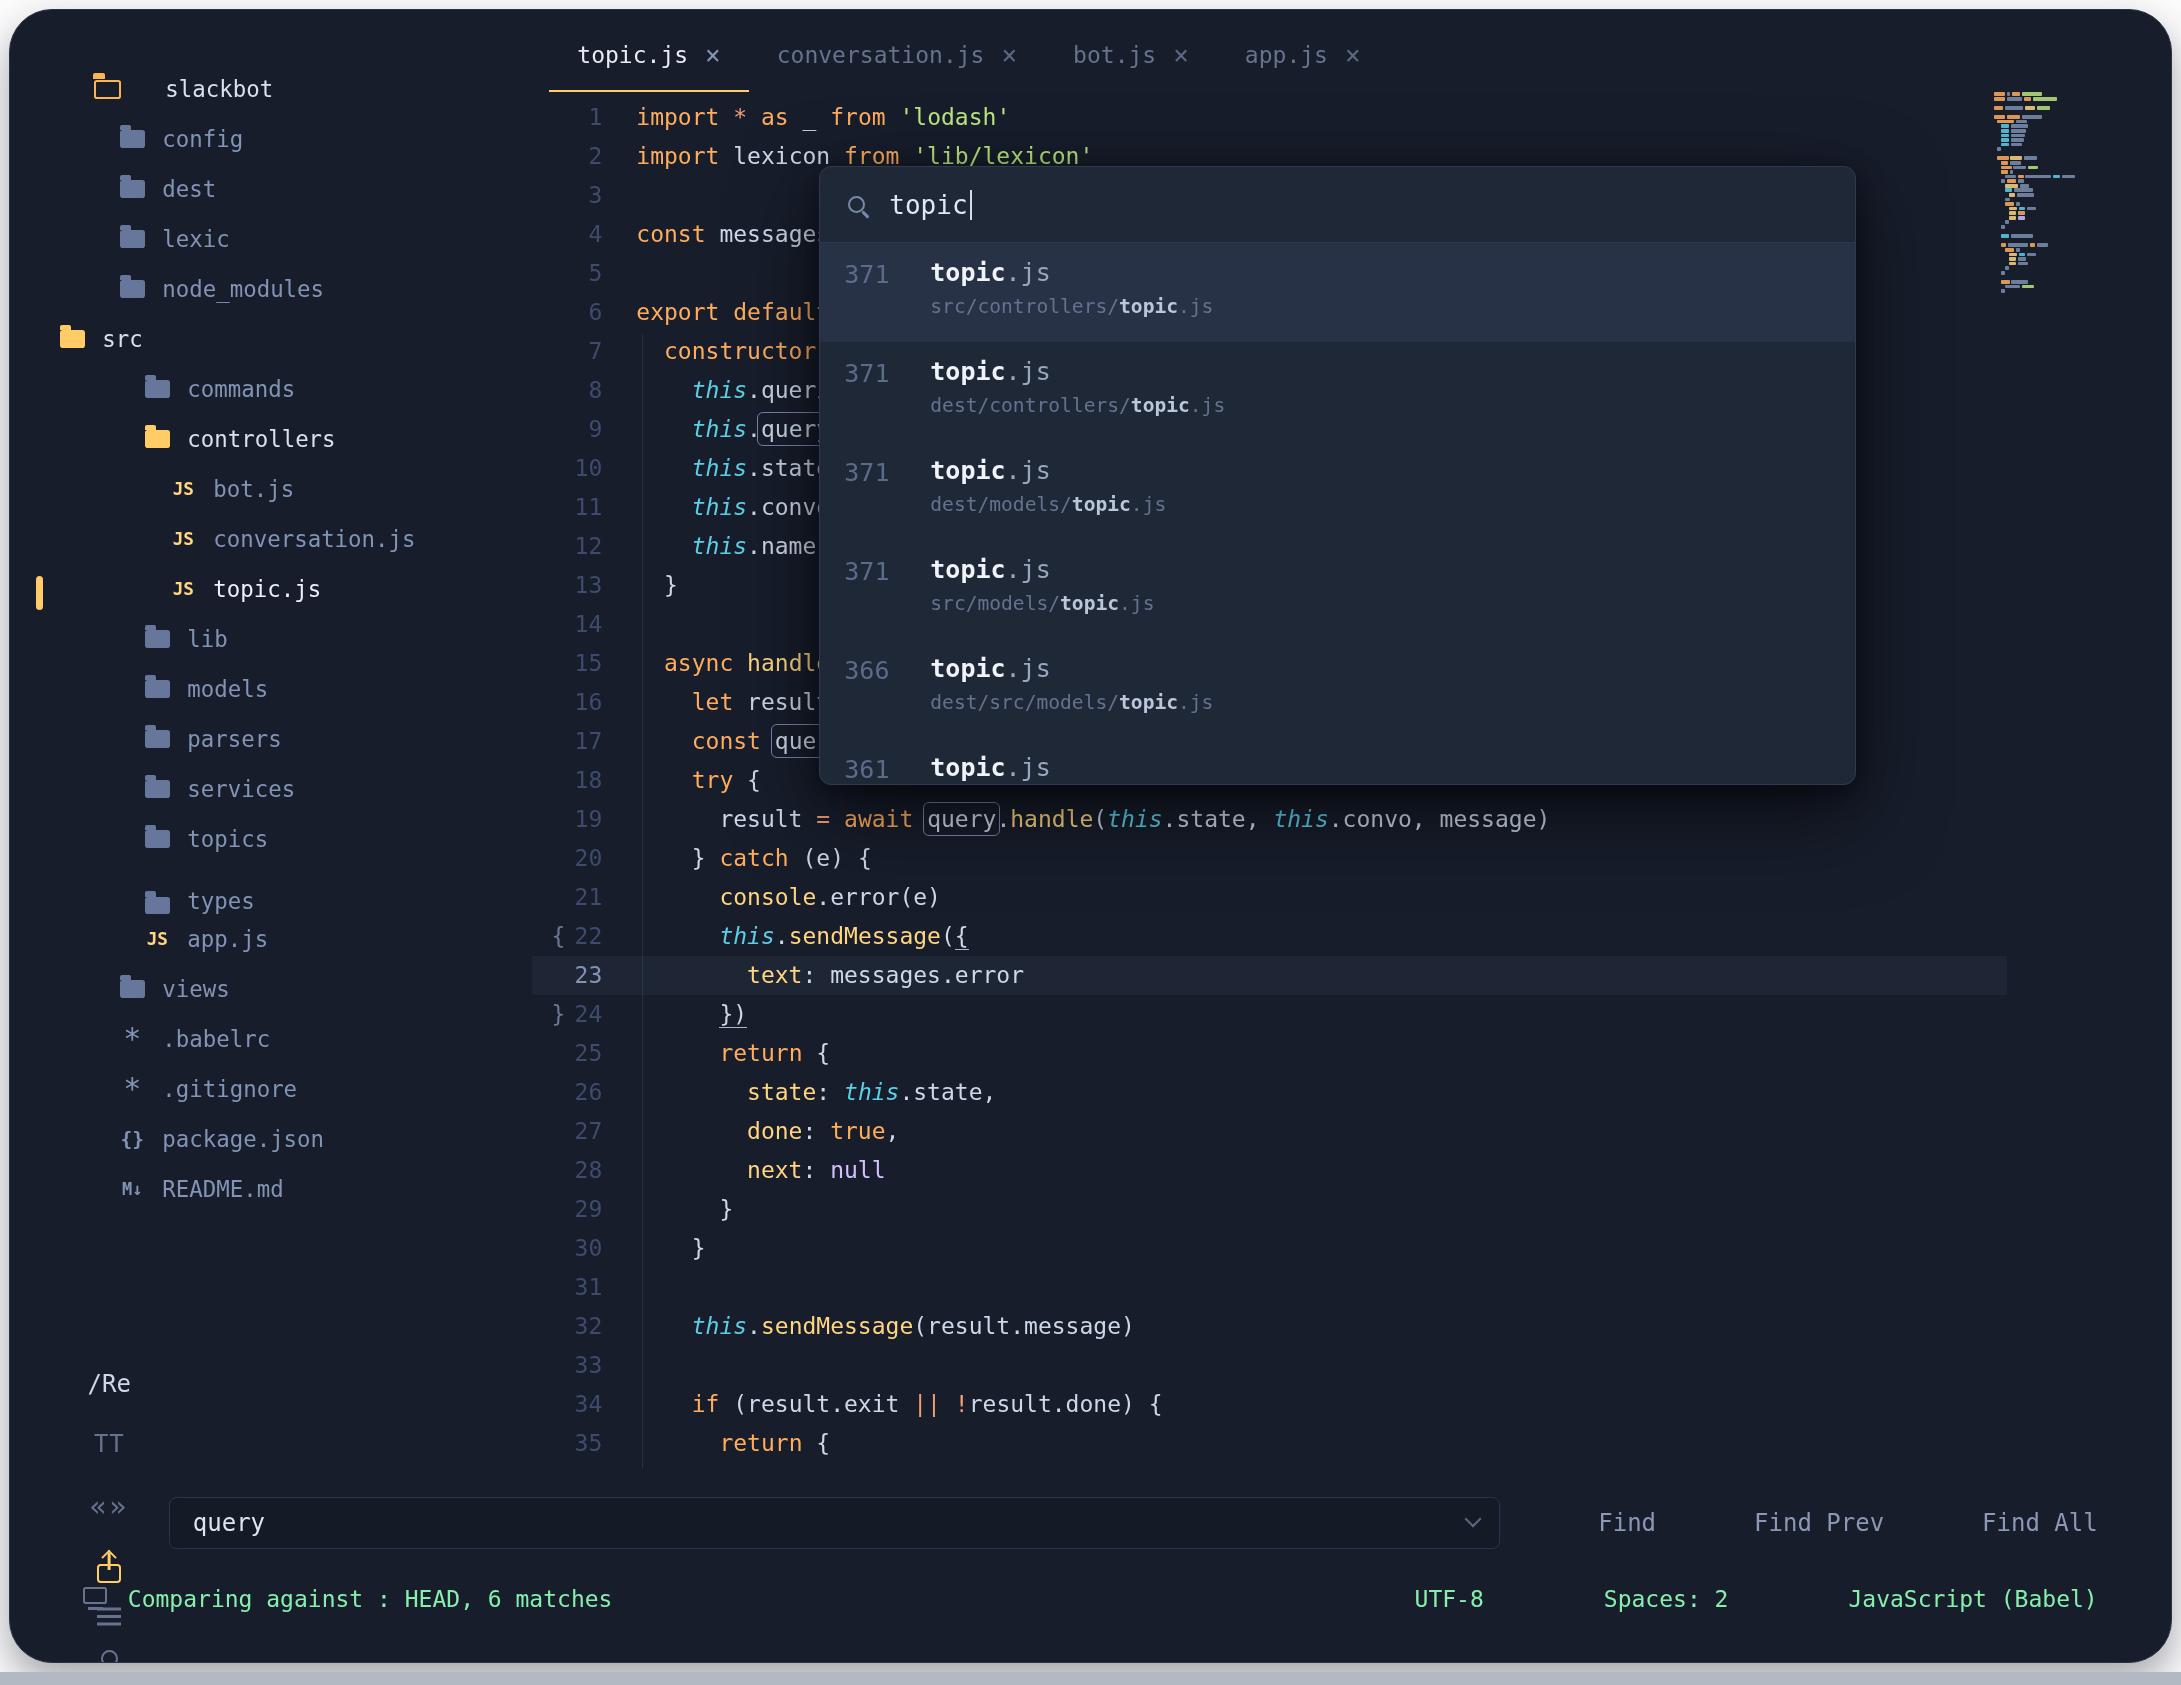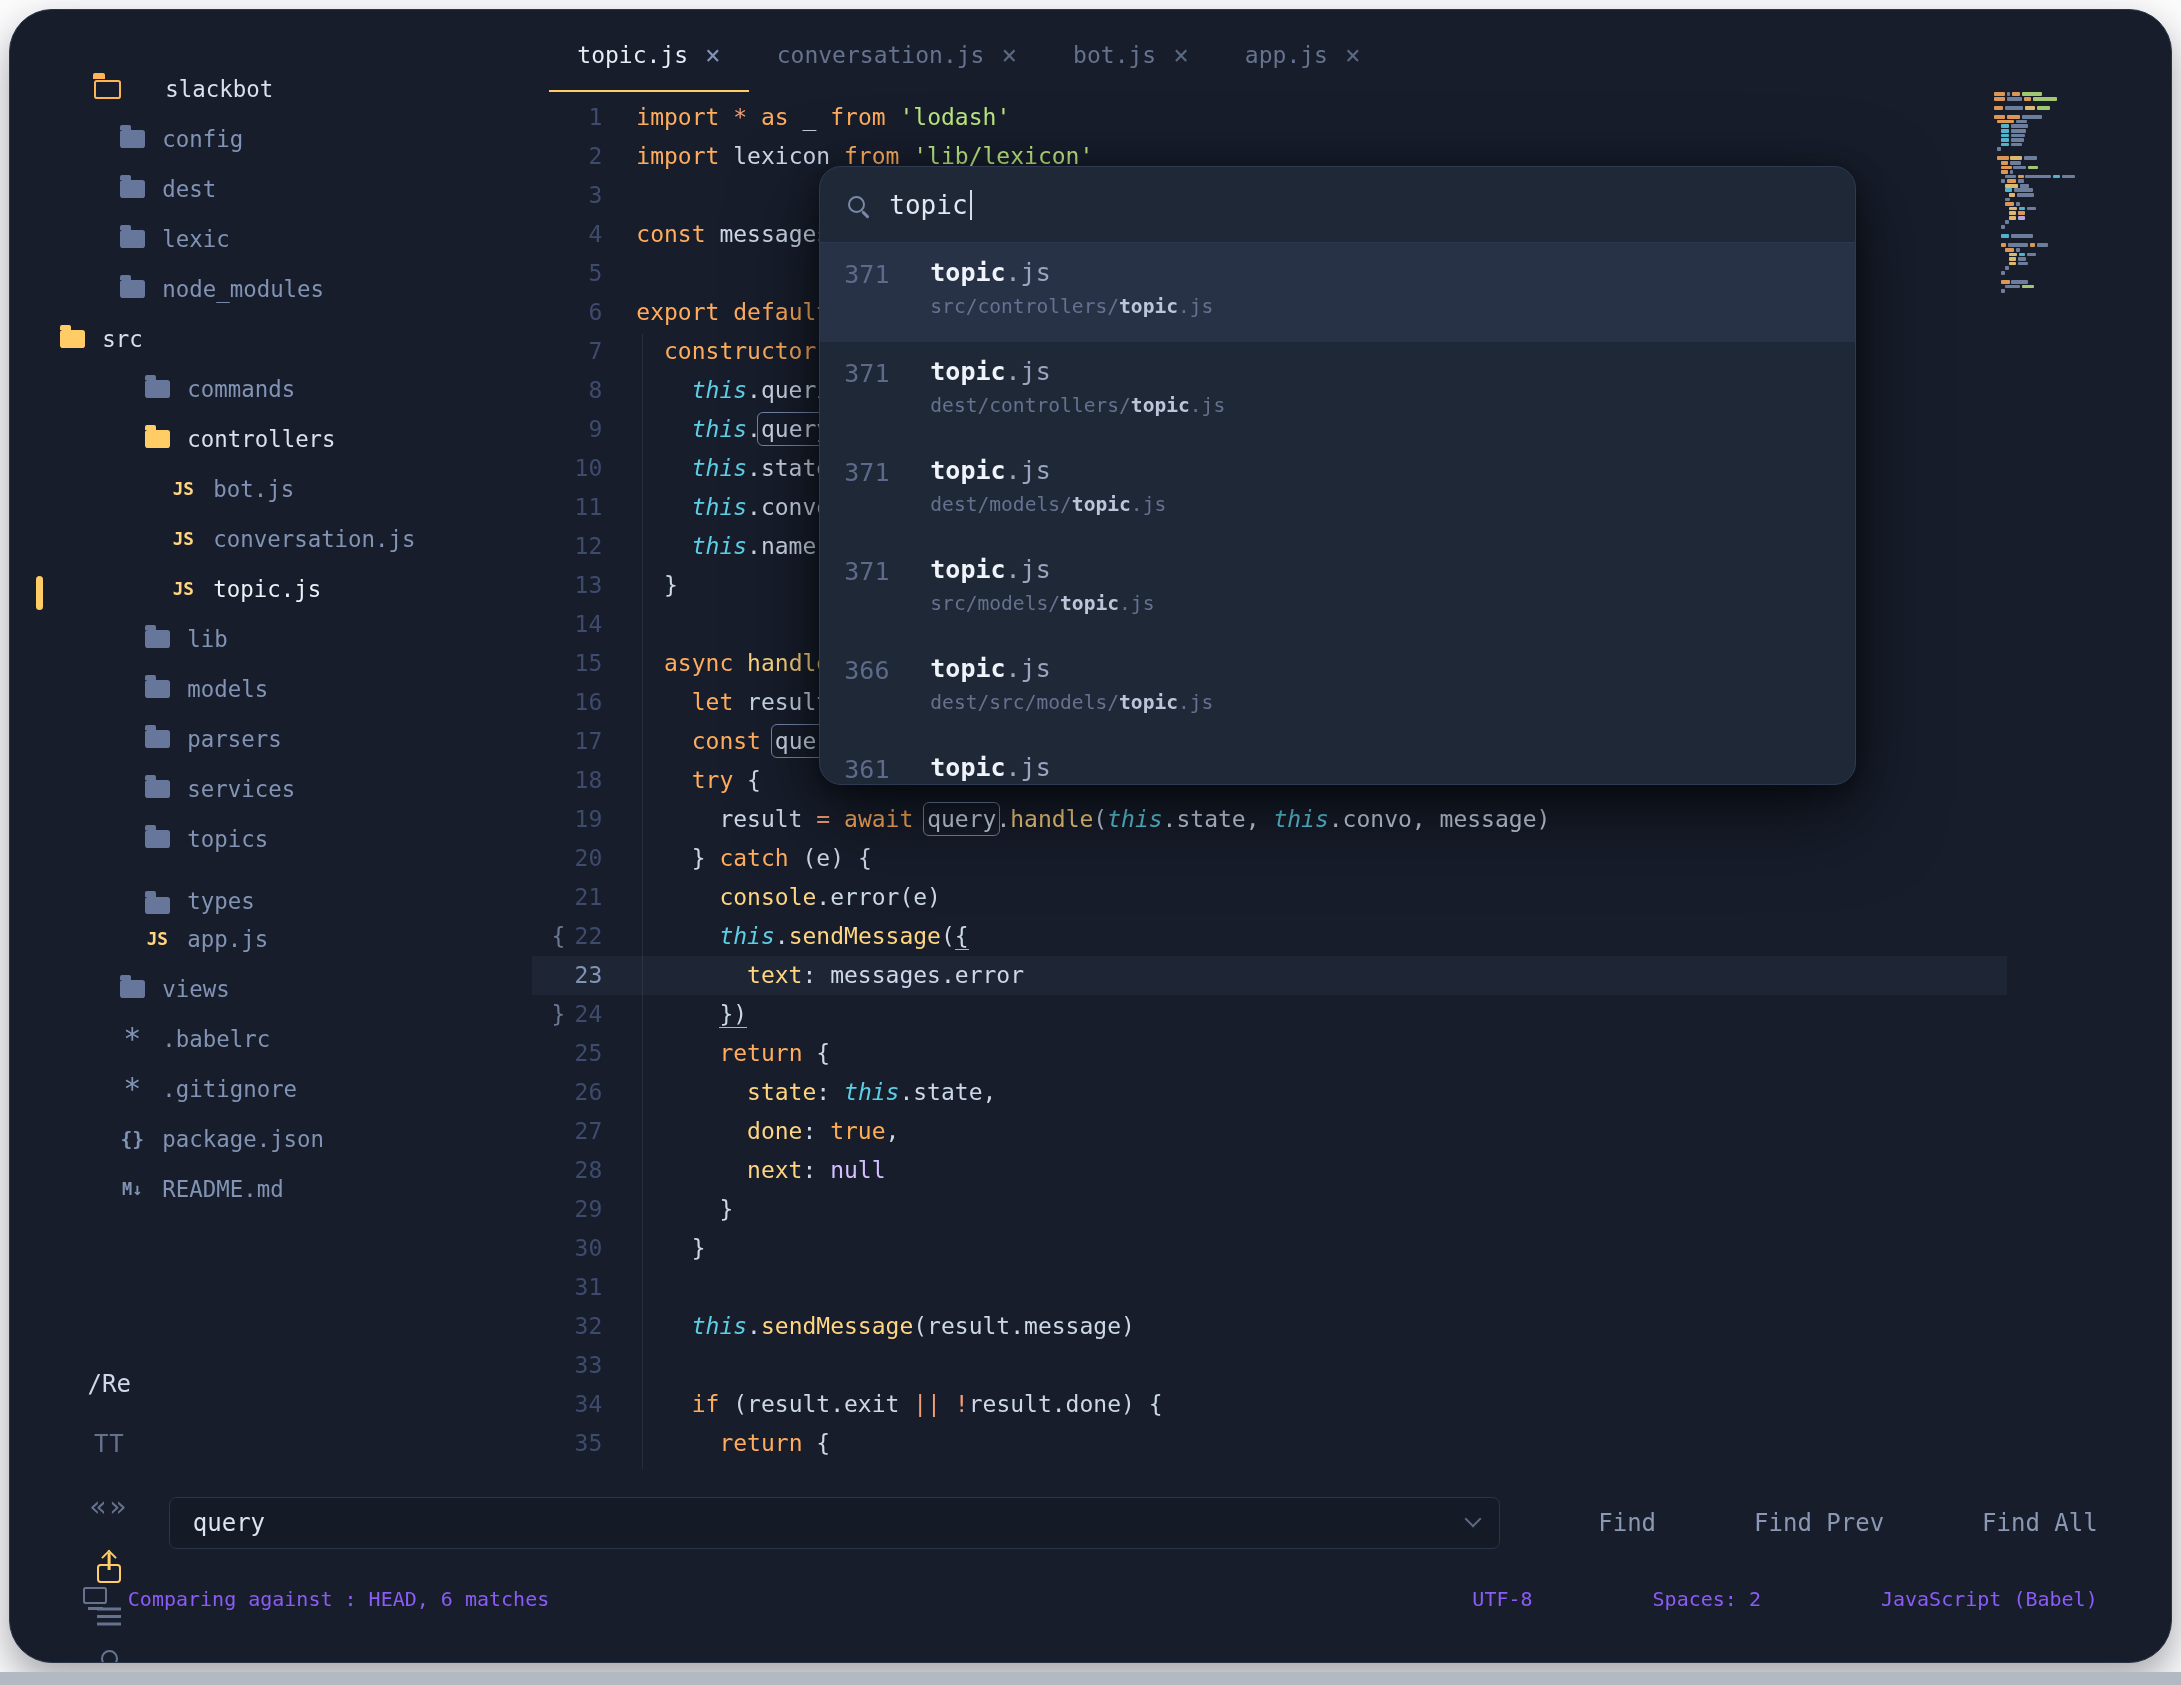--- a/index.html
+++ b/index.html
@@ -65,21 +65,21 @@
   .sg-bm { color:#ccd7e8; border-bottom:1.9px solid #a9b5cd; }
   .guide { position:absolute; left:110px; top:242px; height:1135px; width:0.9px; background:rgba(130,148,181,.14); }
 
   
   .minimap { position:absolute; top:0; right:65px; width:112px; }
   .mm-line { display:flex; gap:1.9px; height:3.7px; margin-bottom:0.9px; }
   .mm-seg { height:3.7px; border-radius:0.9px; opacity:.85; display:block; }
 
   
   .quick-open { position:absolute; left:809px; top:156px; width:1037px; height:619px;
-    background:#1f2837; border:0.9px solid #2f3a52; border-radius:22px; overflow:hidden; z-index:20;
+    background:#1f2837; border:0.9px solid #2f3a52; border-radius:12px; overflow:hidden; z-index:20;
     box-shadow:0 28px 84px rgba(0,0,0,.55), 0 7.5px 28px rgba(0,0,0,.45); }
   .qo-search { height:76px; display:flex; align-items:center; padding:0 28px; border-bottom:0.9px solid #2c3750; }
   .ic-search { width:17px; height:17px; border:2.8px solid #7a88a8; border-radius:50%; position:relative; flex:none; }
   .ic-search::after { content:""; position:absolute; width:2.8px; height:9.3px; background:#7a88a8; left:14px; top:12px; transform:rotate(-45deg); border-radius:1.9px; }
   .qo-query { margin-left:24px; font-size:26px; color:#e2e8f3; }
   .qo-cursor { display:inline-block; width:1.9px; height:30px; background:#d3dcec; margin-left:2.8px; vertical-align:-5.6px; }
   .qo-item { height:99px; display:flex; padding:11.2px 22.4px 0 24px; }
   .qo-item.selected { background:#273247; }
   .qo-score { width:73px; font-size:25px; color:#5d6a8a; padding-top:5.6px; flex:none; }
   .qo-body { margin-left:13px; min-width:0; }
@@ -101,21 +101,21 @@
   .ic-lines { width:24px; height:2.8px; background:#66738f; box-shadow:0 7.5px 0 #66738f, 0 15px 0 #66738f; transform:translateY(-7.5px); display:block; }
   .ic-bulb { width:17px; height:17px; border:2.8px solid #66738f; border-radius:50%; position:relative; margin-bottom:9.3px; display:block; }
   .ic-bulb::after { content:""; position:absolute; left:2.8px; bottom:-8.4px; width:6.5px; height:5.6px; background:#66738f; border-radius:0.9px; }
   .fb-input-wrap { flex:1; margin-left:34px; height:52px; background:#141a26; border:1.9px solid #2b3549; border-radius:7.5px;
     display:flex; align-items:center; padding:0 20.5px; }
   .fb-input { flex:1; background:transparent; border:none; outline:none; color:#dfe5f0; font-size:24px; font-family:inherit; }
   .chev { width:12px; height:12px; border-right:2.3px solid #5a6880; border-bottom:2.3px solid #5a6880; transform:rotate(45deg); margin-top:-7.5px; flex:none; }
   .fb-btn { margin-left:98px; font-size:24px; color:#8b98b4; white-space:nowrap; cursor:default; }
 
   
-  .statusbar { height:58px; flex:none; display:flex; align-items:center; padding:0 73px; color:#8b5cf6; font-size:20px; }
+  .statusbar { height:58px; flex:none; display:flex; align-items:center; padding:0 73px; color:#86efac; font-size:23px; }
   .sb-left { display:flex; align-items:center; gap:20.5px; }
   .ic-display { width:24px; height:17px; border:2.8px solid #66738f; border-radius:2.8px; position:relative; display:block; margin-bottom:5.6px; }
   .ic-display::after { content:""; position:absolute; left:2.8px; right:2.8px; bottom:-7.5px; height:2.8px; background:#66738f; }
   .sb-right { margin-left:auto; display:flex; gap:120px; }
 </style>
 </head>
 <body>
 
 <div class="window">
 

